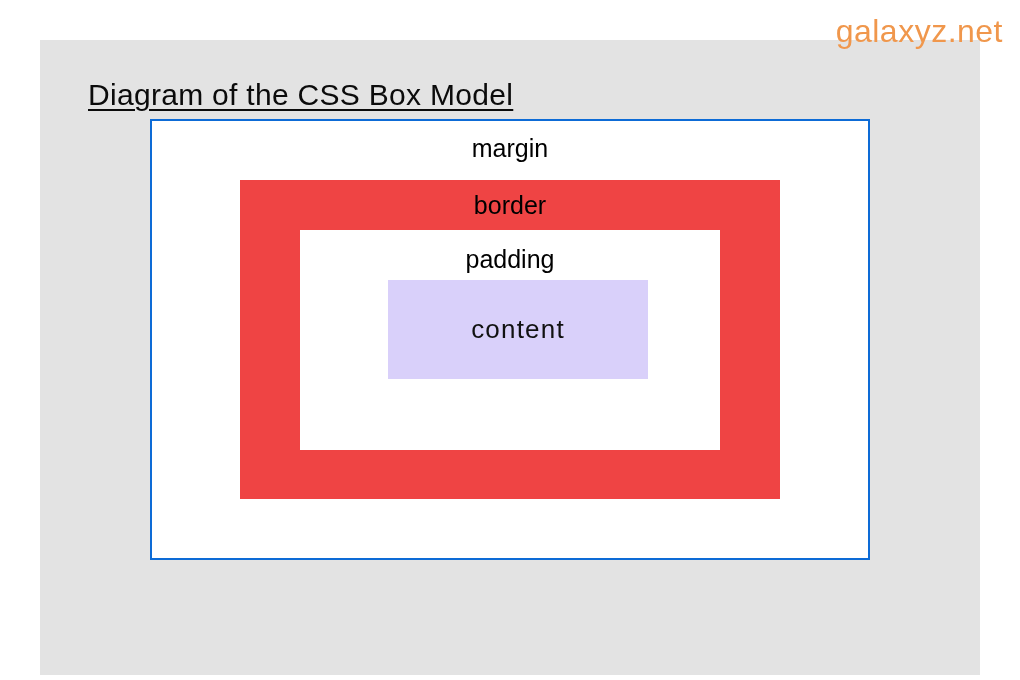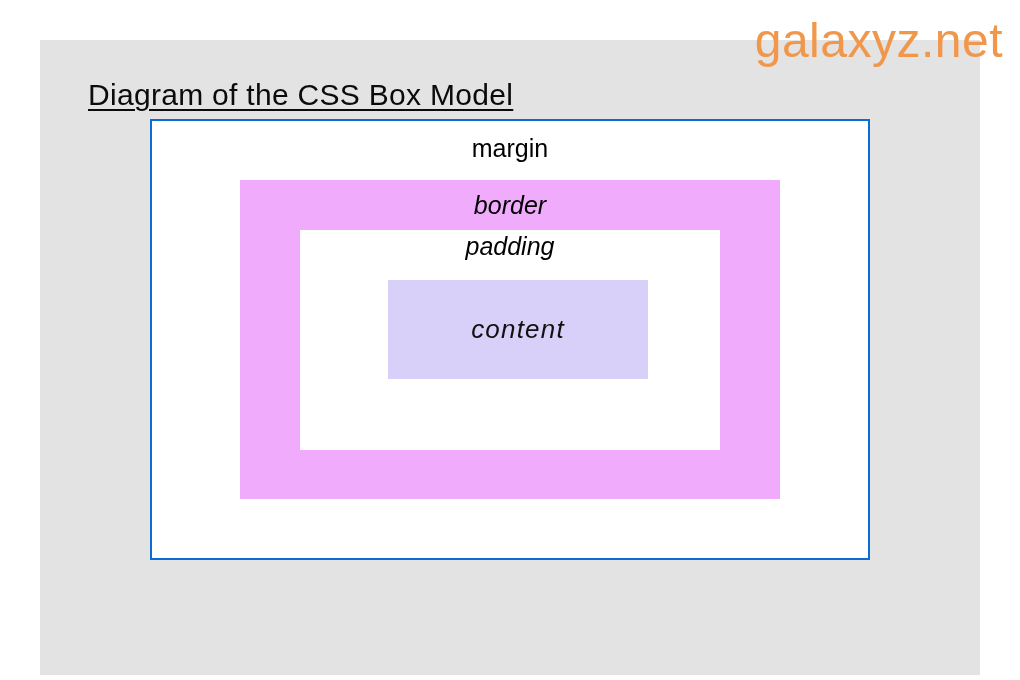--- a/index.html
+++ b/index.html
@@ -20,21 +20,21 @@
     left: 40px;
     top: 40px;
     width: 940px;
     height: 635px;
     background: #e3e3e3;
   }
   .watermark {
     position: absolute;
     top: 13px;
     right: 17px;
-    font-size: 48px;
+    font-size: 32px;
     line-height: 1.15;
     font-weight: 400;
     letter-spacing: 0.5px;
     z-index: 3;
   }
   .page-title {
     position: absolute;
     left: 48px;
     top: 17px;
     font-size: 30px;
@@ -73,21 +73,21 @@
     height: 319px;
   }
   .border-box > .box-label { margin-top: 10px; }
   .padding-box {
     position: absolute;
     left: 60px;
     top: 50px;
     width: 420px;
     height: 220px;
   }
-  .padding-box > .box-label { margin-top: 1px; }
+  .padding-box > .box-label { margin-top: 14px; }
   .content-box {
     position: absolute;
     left: 80px;
     top: 50px;
     width: 260px;
     height: 99px;
     display: flex;
     align-items: center;
     justify-content: center;
     margin-left: 8px;
@@ -107,21 +107,21 @@
   <div class="watermark" style="color: rgb(240, 151, 76);">galaxyz.net</div>
 
   <div class="gray-panel" style="background-color: rgb(227, 227, 227);">
 
     <h1 class="page-title">Diagram of the CSS Box Model</h1>
 
     <div class="margin-box" style="background-color: rgb(255, 255, 255); border-color: rgb(13, 107, 214);">
 
       <span class="box-label">margin</span>
 
-      <div class="border-box" style="background-color: #f0abfc; font-style: italic;">
+      <div class="border-box" style="background-color: #ef4444;">
 
         <span class="box-label">border</span>
 
         <div class="padding-box" style="background-color: rgb(255, 255, 255);">
 
           <span class="box-label">padding</span>
 
           <div class="content-box" style="background-color: rgb(217, 208, 250);">
             <span class="content-label">content</span>
           </div>

